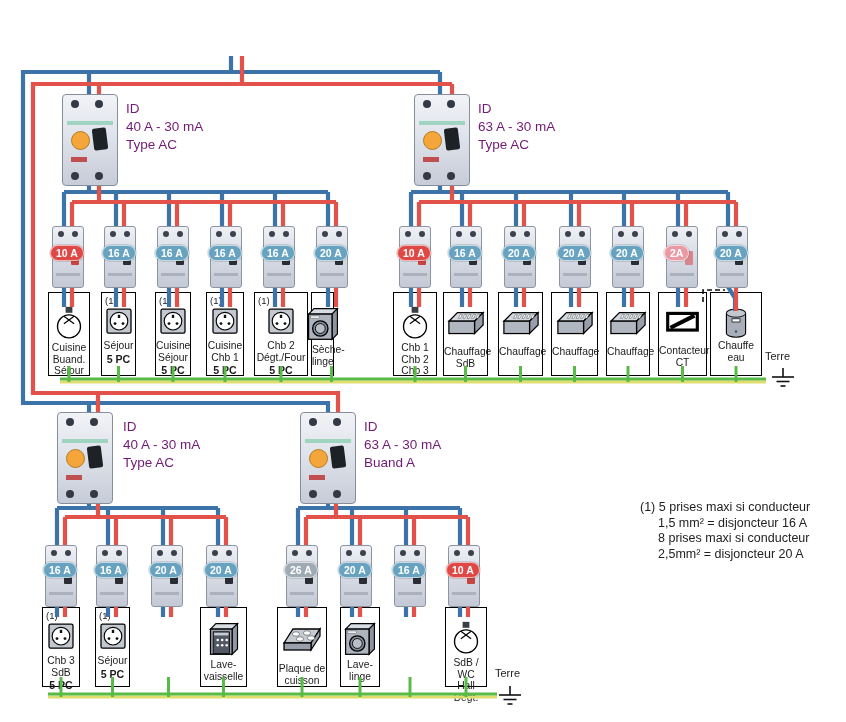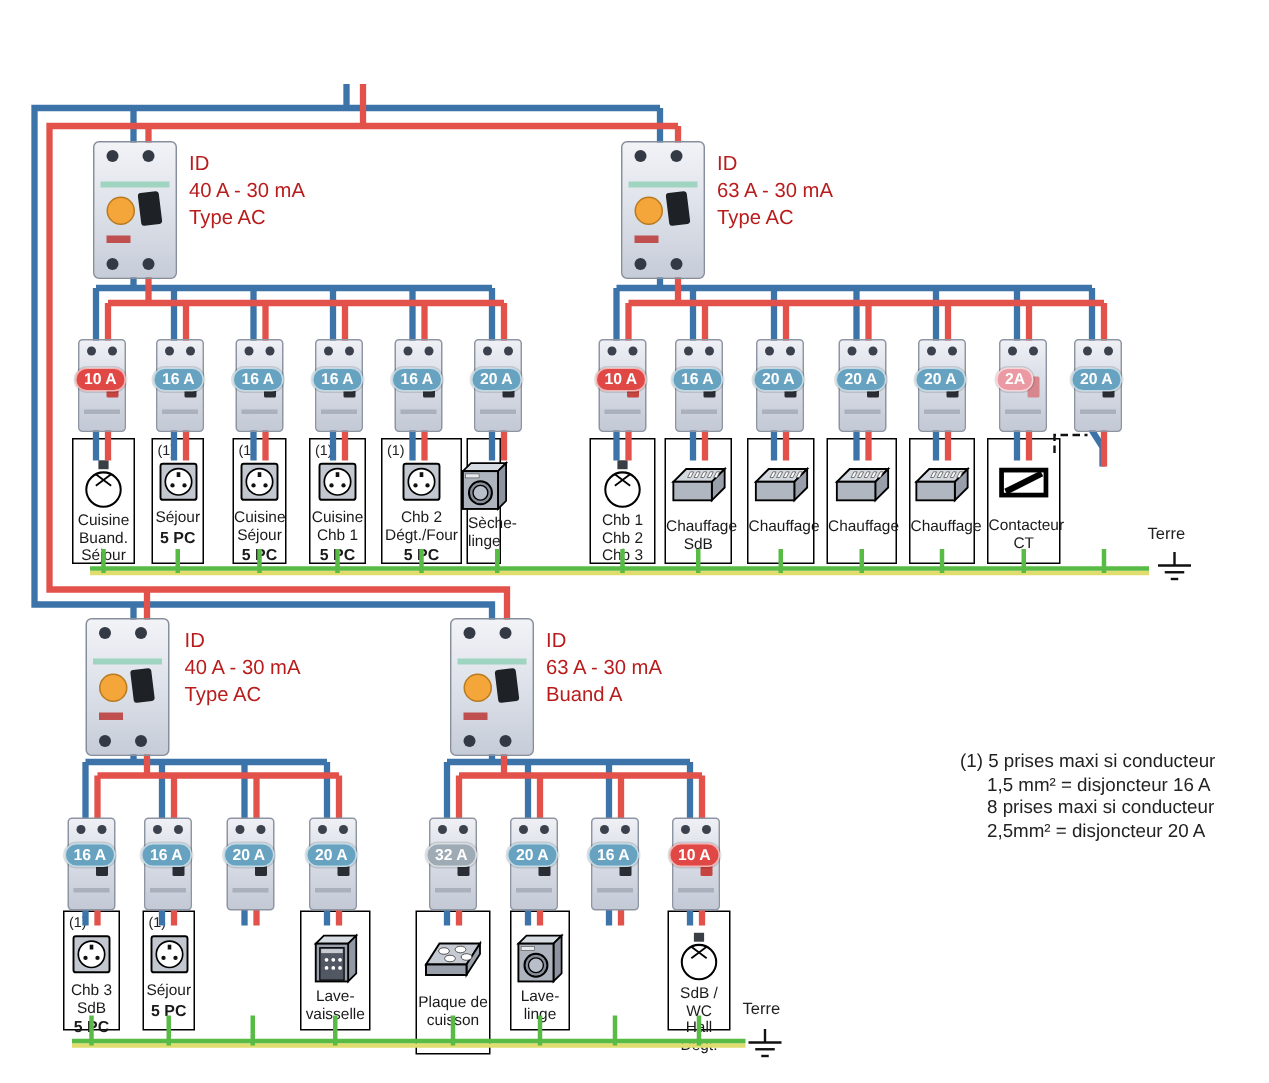--- a/index.html
+++ b/index.html
@@ -6,21 +6,21 @@
   #stage{position:relative;width:846px;height:722px;background:#fff;overflow:hidden;
          font-family:"Liberation Sans","DejaVu Sans",sans-serif;color:#1a1a1a;}
   #boxes-layer,#devices-layer,#labels-layer{position:absolute;inset:0;}
   #wires{position:absolute;inset:0;z-index:2;pointer-events:none;}
   #boxes-layer{z-index:1;} #devices-layer{z-index:3;} #labels-layer{z-index:4;}
 
   .title-box{position:absolute;left:150px;top:32px;width:176px;height:24px;
     background:#b7bdc9;border:1px solid #99a0af;color:#14141e;
     font-size:15px;font-weight:bold;text-align:center;line-height:23px;}
 
-  .rcd-label{position:absolute;font-size:13.5px;line-height:18px;color:#b91c1c;}
+  .rcd-label{position:absolute;font-size:13.5px;line-height:18px;color:#701a75;}
   .rcd-label span{display:block;}
 
   .note{position:absolute;left:640px;top:500px;width:210px;font-size:12.5px;line-height:15.5px;color:#222;}
   .note div{margin-left:18px;}
   .note div:first-child{margin-left:0;}
 
   .terre{position:absolute;font-size:11px;color:#222;}
 
   .load-box{position:absolute;background:#fff;border:1.5px solid #000;
     display:flex;flex-direction:column;align-items:center;box-sizing:border-box;}
@@ -408,20 +408,34 @@
           <svg width="37" viewBox="0 0 40 40" xmlns="http://www.w3.org/2000/svg">
             <rect x="4" y="8" width="32" height="18" fill="#fff" stroke="#000" stroke-width="3.4"></rect>
       <line x1="7" y1="23.5" x2="33" y2="10.5" stroke="#000" stroke-width="4.5"></line>
           </svg>
         </span>
         <span class="lbl">
           <span style="display:block">Contacteur</span>
           <span style="display:block">CT</span>
         </span>
       </div>
+      <div class="load-box" style="left: 710px; top: 292px; width: 52px; height: 84px;">
+        <span class="icon-wrap pad1">
+          <svg width="32" viewBox="0 0 40 40" xmlns="http://www.w3.org/2000/svg">
+            <path d="M8,9 a12,5 0 0 1 24,0 V34 a12,5 0 0 1 -24,0 Z" fill="#a9afba" stroke="#000" stroke-width="1.4"></path>
+      <ellipse cx="20" cy="9" rx="12" ry="5" fill="#c2c7d0" stroke="#000" stroke-width="1.1"></ellipse>
+      <rect x="15" y="16" width="10" height="4" fill="#fff" stroke="#000" stroke-width="0.9"></rect>
+      <circle cx="20" cy="32" r="1.6" fill="#555"></circle>
+          </svg>
+        </span>
+        <span class="lbl">
+          <span style="display:block">Chauffe</span>
+          <span style="display:block">eau</span>
+        </span>
+      </div>
       <div class="load-box" style="left: 42px; top: 607px; width: 38px; height: 80px;">
         <span class="note-mark">(1)</span>
         <span class="icon-wrap pad1">
           <svg width="32" viewBox="0 0 40 40" xmlns="http://www.w3.org/2000/svg">
             <rect x="5" y="4" width="30" height="30" rx="2" fill="#c3c8d0" stroke="#000" stroke-width="1.6"></rect>
       <circle cx="20" cy="19" r="11" fill="#fff" stroke="#000" stroke-width="1.4"></circle>
       <rect x="18.5" y="11" width="3" height="4" fill="#111"></rect>
       <circle cx="15" cy="22" r="1.8" fill="#111"></circle>
             <circle cx="25" cy="22" r="1.8" fill="#111"></circle>
           </svg>
@@ -462,21 +476,21 @@
             <circle cx="13" cy="27" r="1.4" fill="#fff"></circle>
             <circle cx="18" cy="27" r="1.4" fill="#fff"></circle>
             <circle cx="23" cy="27" r="1.4" fill="#fff"></circle>
           </svg>
         </span>
         <span class="lbl">
           <span style="display:block">Lave-</span>
           <span style="display:block">vaisselle</span>
         </span>
       </div>
-      <div class="load-box" style="left: 277px; top: 607px; width: 50px; height: 96px;">
+      <div class="load-box" style="left: 277px; top: 607px; width: 50px; height: 80px;">
         <span class="icon-wrap pad1">
           <svg width="40" viewBox="0 0 40 40" xmlns="http://www.w3.org/2000/svg">
             <polygon points="2,22 11,8 38,8 29,22" fill="#c6cbd3" stroke="#000" stroke-width="1.3"></polygon>
       <polygon points="29,22 38,8 38,15 29,29" fill="#99a0ab" stroke="#000" stroke-width="1.2"></polygon>
       <rect x="2" y="22" width="27" height="7" fill="#9aa1ac" stroke="#000" stroke-width="1.3"></rect>
       <ellipse cx="14" cy="13" rx="3.6" ry="2.2" fill="#fff" stroke="#444" stroke-width="0.6"></ellipse>
             <ellipse cx="25" cy="12" rx="3.6" ry="2.2" fill="#fff" stroke="#444" stroke-width="0.6"></ellipse>
             <ellipse cx="18" cy="18" rx="3.6" ry="2.2" fill="#fff" stroke="#444" stroke-width="0.6"></ellipse>
             <ellipse cx="29" cy="17" rx="3.6" ry="2.2" fill="#fff" stroke="#444" stroke-width="0.6"></ellipse>
           </svg>
@@ -677,21 +691,21 @@
         <span class="lever"></span>
         <span class="groove"></span>
       </div>
       <div class="badge blue" style="left: 204px; top: 562px;">20 A</div>
       <div class="breaker gray" style="left: 286px; top: 545px;">
         <span class="dot d1"></span>
         <span class="dot d2"></span>
         <span class="lever"></span>
         <span class="groove"></span>
       </div>
-      <div class="badge gray" style="left: 284px; top: 562px;">32 A</div>
+      <div class="badge gray" style="left: 284px; top: 562px;">26 A</div>
       <div class="breaker blue" style="left: 340px; top: 545px;">
         <span class="dot d1"></span>
         <span class="dot d2"></span>
         <span class="lever"></span>
         <span class="groove"></span>
       </div>
       <div class="badge blue" style="left: 338px; top: 562px;">20 A</div>
       <div class="breaker blue" style="left: 394px; top: 545px;">
         <span class="dot d1"></span>
         <span class="dot d2"></span>

